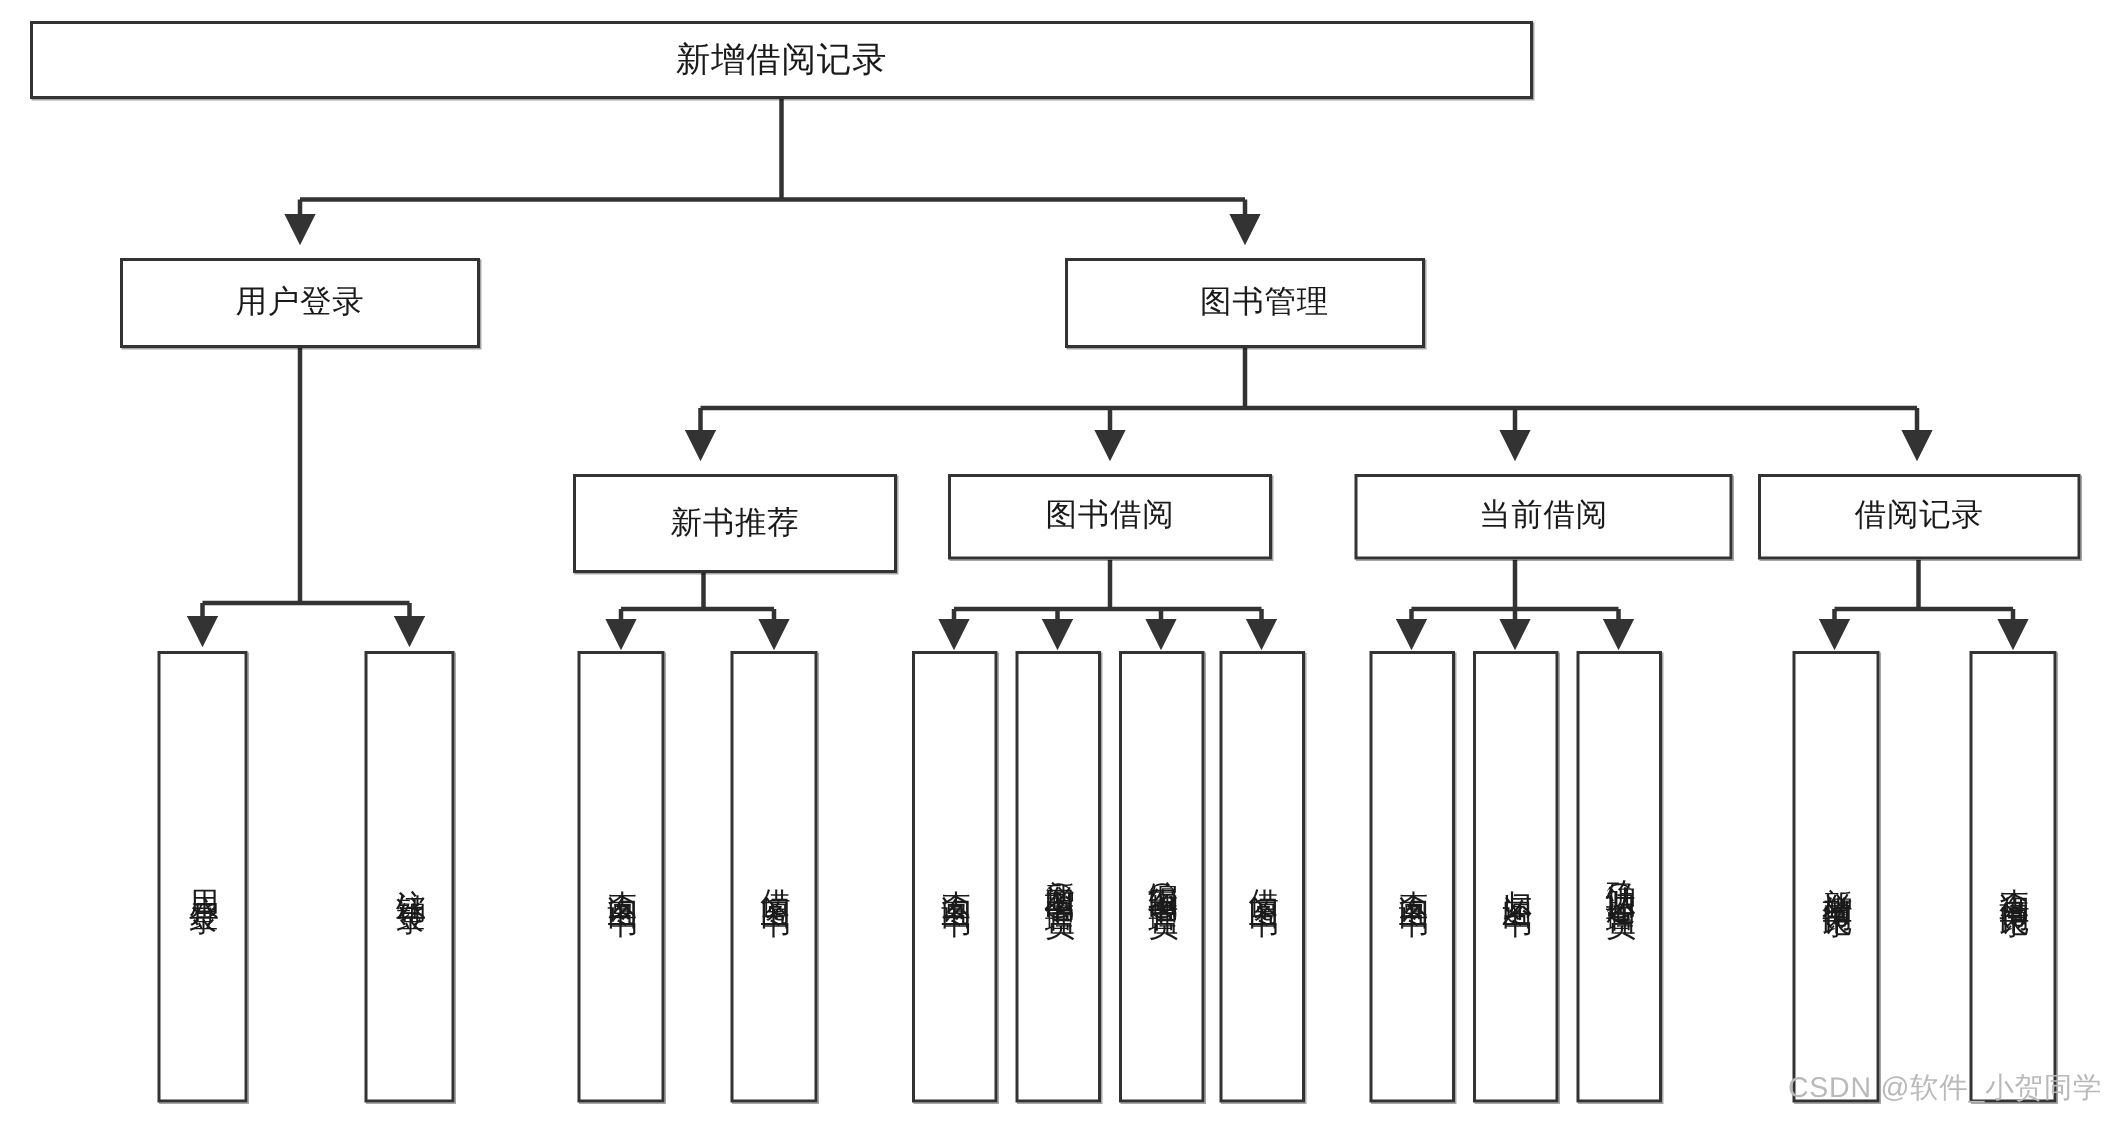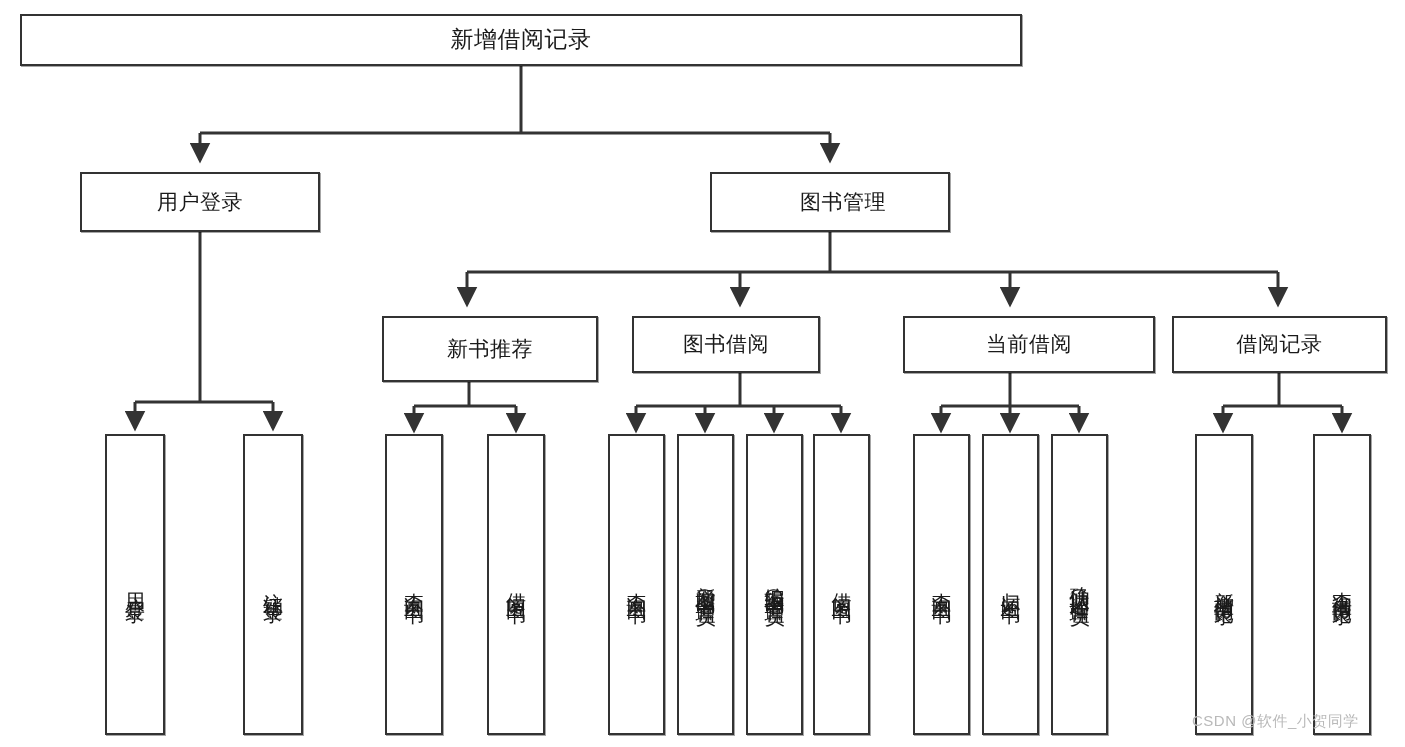--- a/index.html
+++ b/index.html
@@ -61,21 +61,21 @@
   }
   .node.vert.tall .label {
     letter-spacing: 3px;
     font-size: 20px;
   }
   .node.title .label {
     font-size: 23px;
   }
   .watermark {
     position: absolute;
-    font-size: 15px;
+    font-size: 19px;
     color: #b9b9b9;
     letter-spacing: 0.5px;
     white-space: nowrap;
     user-select: none;
   }
 </style>
 </head>
 <body>
 
 <div id="canvas">
@@ -137,21 +137,21 @@
   <div class="node horiz" style="left:80px; top:172px; width:240px; height:60px;">
     <span class="label">用户登录</span>
   </div>
   <div class="node horiz" style="left:710px; top:172px; width:240px; height:60px;padding-left:26px;">
     <span class="label">图书管理</span>
   </div>
 
   <div class="node horiz" style="left:362px; top:316px; width:216px; height:66px;margin-left:20px;">
     <span class="label">新书推荐</span>
   </div>
-  <div class="node horiz" style="left:632px; top:316px; width:188px; height:57px;justify-content:center;">
+  <div class="node horiz" style="left:632px; top:316px; width:216px; height:57px;justify-content:center;">
     <span class="label">图书借阅</span>
   </div>
   <div class="node horiz" style="left:903px; top:316px; width:252px; height:57px;">
     <span class="label">当前借阅</span>
   </div>
   <div class="node horiz" style="left:1172px; top:316px; width:215px; height:57px;">
     <span class="label">借阅记录</span>
   </div>
 
   <div class="node vert" style="left:105px; top:434px; width:60px; height:301px;">

